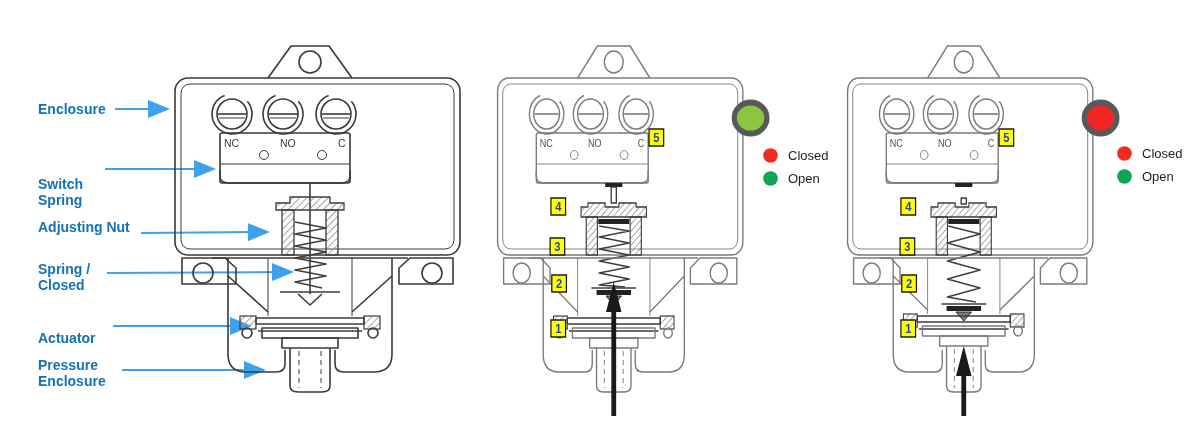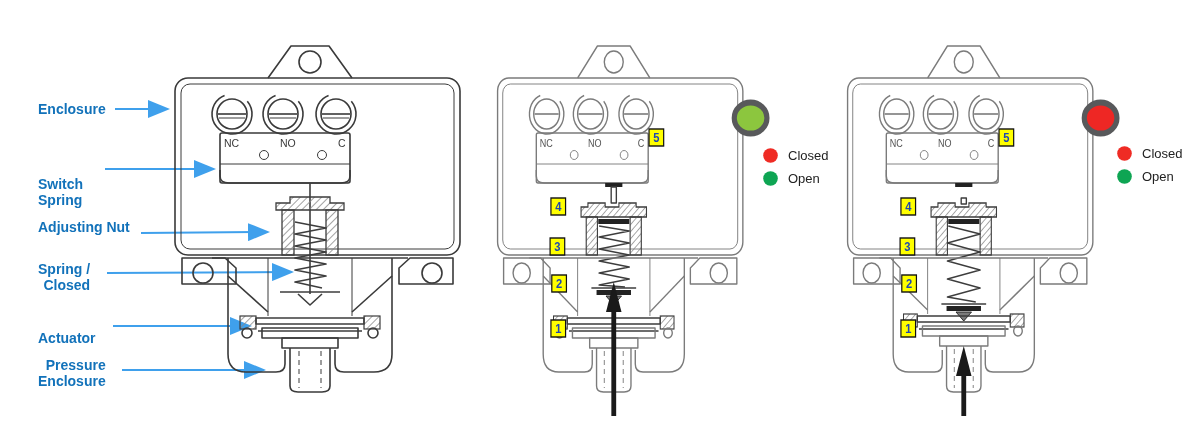--- a/index.html
+++ b/index.html
@@ -49,28 +49,28 @@
     <div class="callout" style="left:38px;top:101px;">
       <div>Enclosure</div>
     </div>
     <div class="callout" style="left:38px;top:153px;margin-top:23px;">
       <div>Switch</div>
       <div>Spring</div>
     </div>
     <div class="callout" style="left:38px;top:219px;">
       <div>Adjusting Nut</div>
     </div>
-    <div class="callout" style="left:38px;top:261px;text-align:right;">
+    <div class="callout" style="left:38px;top:261px;">
       <div>Spring /</div>
       <div>Closed</div>
     </div>
     <div class="callout" style="left:38px;top:330px;">
       <div>Actuator</div>
     </div>
-    <div class="callout" style="left:38px;top:357px;text-align:right;">
+    <div class="callout" style="left:38px;top:357px;">
       <div>Pressure</div>
       <div>Enclosure</div>
     </div>
 
     <svg class="abs" style="left:172px;top:42px;" width="330" height="378" viewBox="0 0 330 378">
       <defs>
         <pattern id="hL" width="5" height="5" patternUnits="userSpaceOnUse" patternTransform="rotate(45)">
           <line x1="0" y1="0" x2="0" y2="5" stroke="#8a8a8a" stroke-width="1.6"></line>
         </pattern>
       </defs>

